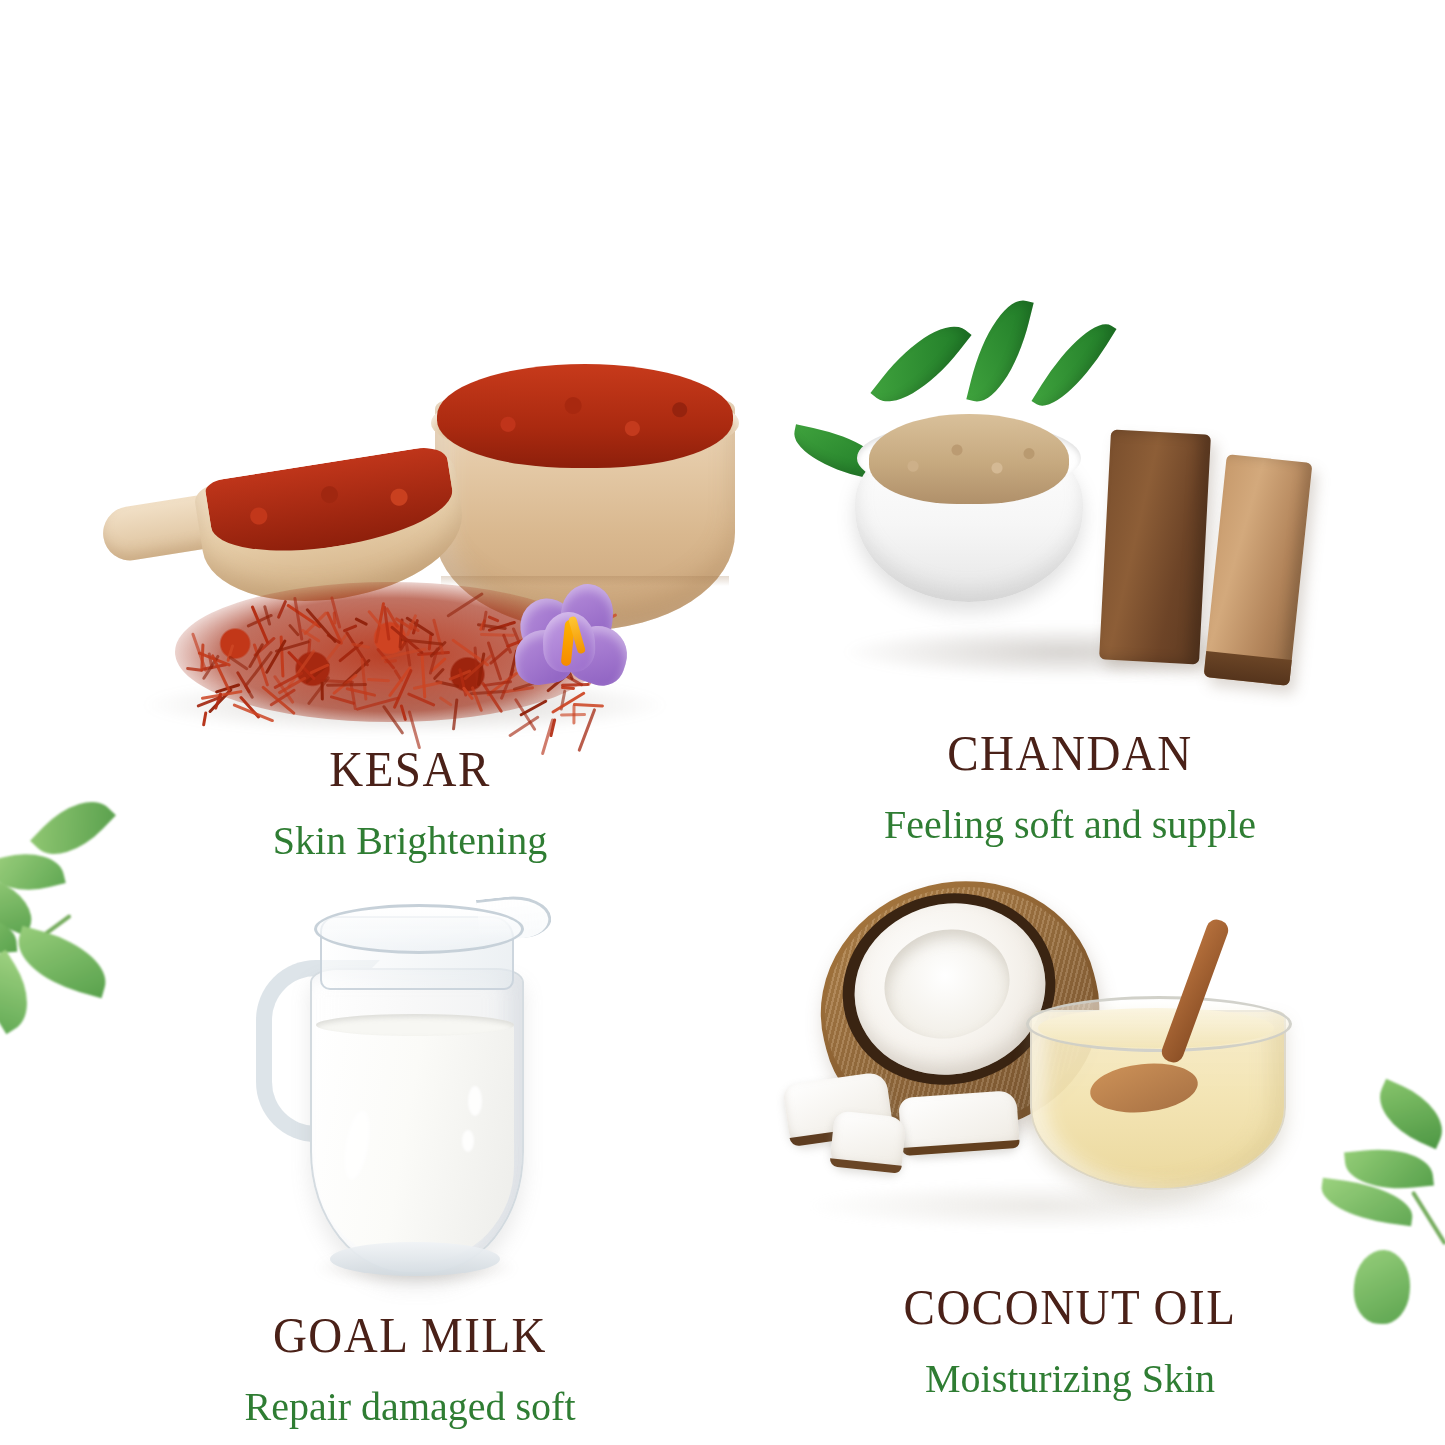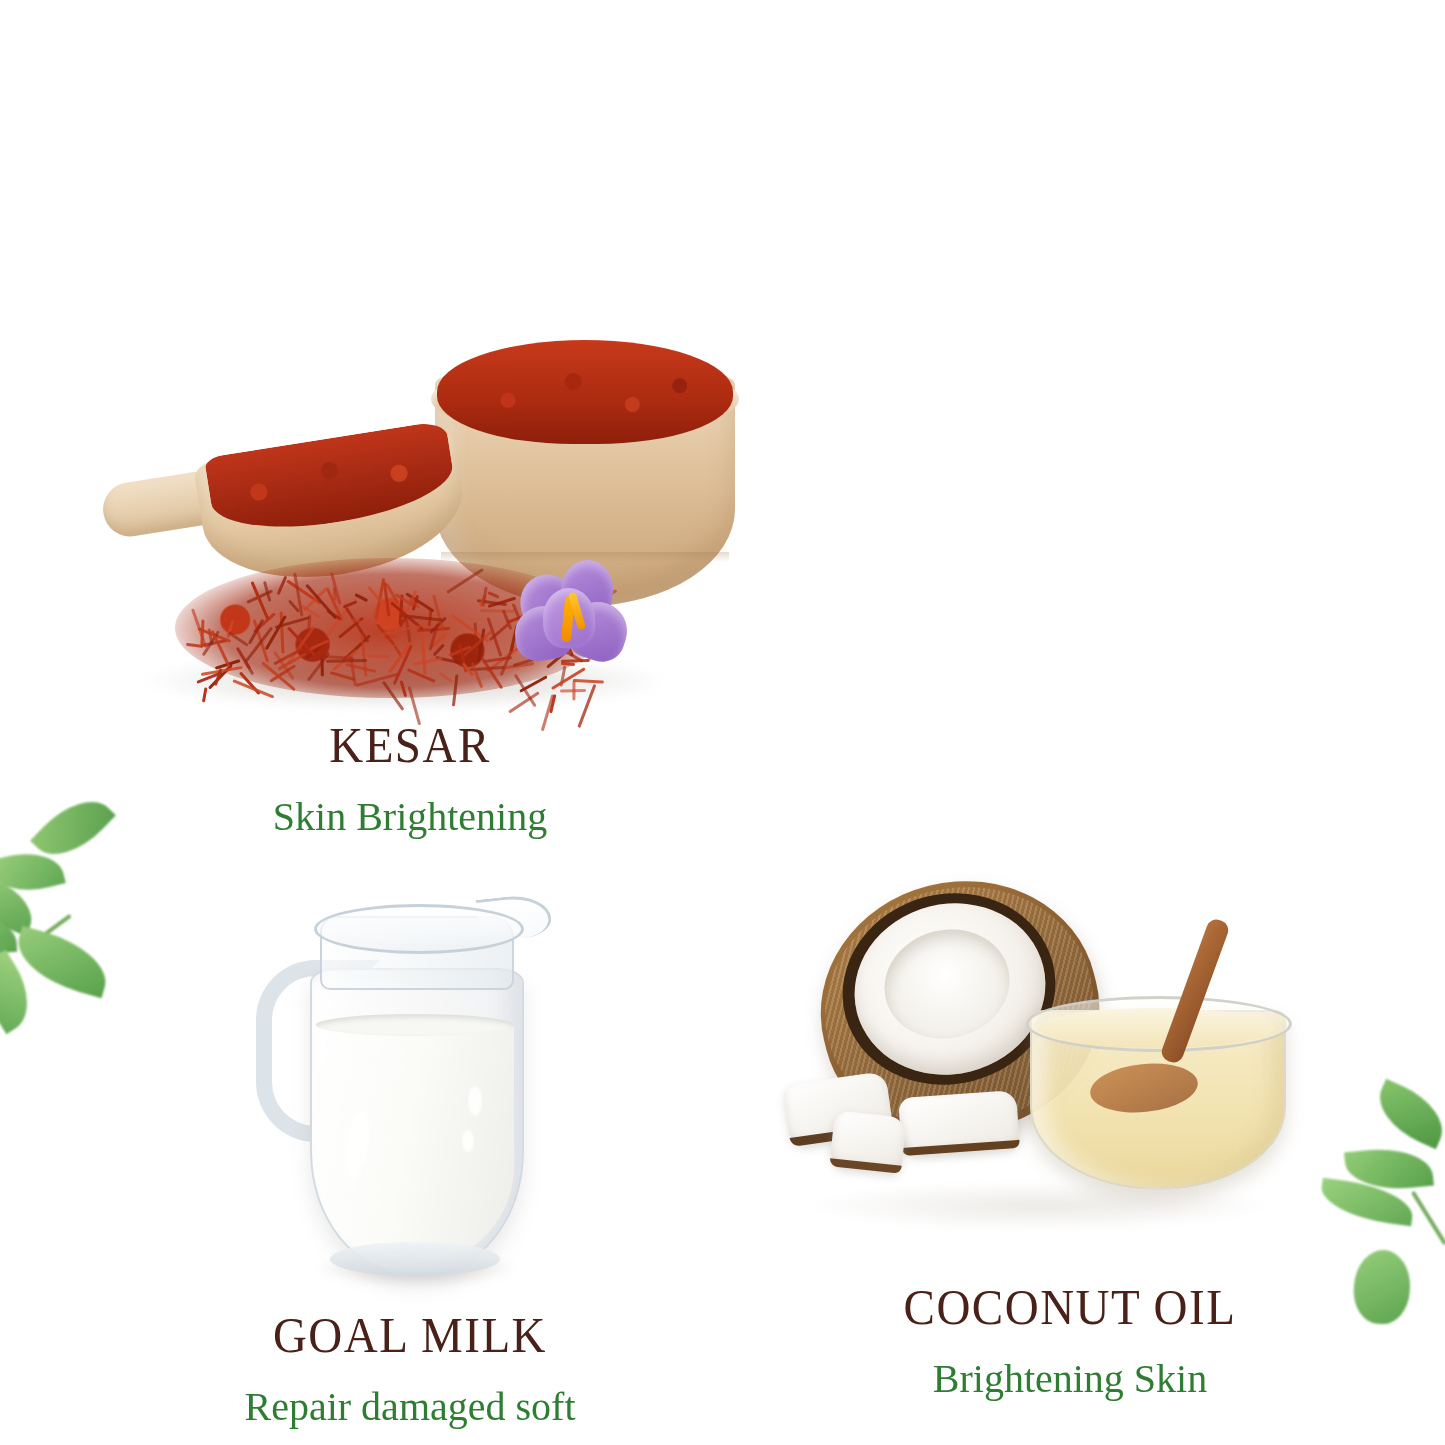--- a/index.html
+++ b/index.html
@@ -26,21 +26,21 @@
     letter-spacing:1px;
     line-height:1.0;
     transform-origin:center center;
   }
   .title-line.l1{font-size:64px; transform:scaleX(0.97) scaleY(1.14);}
   .title-line.l2{font-size:64px; margin-top:30px; transform:scaleX(1.06) scaleY(1.14);}
 
   
   .grid{position:absolute;left:0;top:300px;width:1445px;height:1145px;}
   .cell{position:absolute;}
-  .cell.c1{left:60px;  top:12px;  width:700px; height:560px;}
+  .cell.c1{left:60px;  top:36px;  width:700px; height:560px;}
   .cell.c2{left:760px; top:20px;  width:620px; height:560px;}
   .cell.c3{left:60px;  top:580px; width:700px; height:560px;}
   .cell.c4{left:760px; top:552px; width:620px; height:560px;}
 
   .art{position:relative;width:100%;height:400px;}
   .cap{position:absolute;left:0;width:100%;text-align:center;}
   .cap .name{
     display:block;
     font-size:47px;
     letter-spacing:1.5px;
@@ -554,20 +554,43 @@
             <div class="stigma2"></div>
           </div>
         </div>
       </div>
       <div class="cap">
         <span class="name">KESAR</span>
         <span class="desc">Skin Brightening</span>
       </div>
     </div>
 
+    <div class="cell c2">
+      <div class="art">
+        <div class="photo chandan">
+          <div class="shadow-ell" style="left:60px;top:300px;width:440px;height:52px;"></div>
+
+          <div class="leafA la1"></div>
+          <div class="leafA la2"></div>
+          <div class="leafA la3"></div>
+          <div class="leafA la4"></div>
+
+          <div class="bowl-c"></div>
+          <div class="bowl-c-rim"></div>
+          <div class="powder"></div>
+
+          <div class="stick s1"></div>
+          <div class="stick s2"></div>
+        </div>
+      </div>
+      <div class="cap">
+        <span class="name">CHANDAN</span>
+        <span class="desc">Feeling soft and supple</span>
+      </div>
+    </div>
 
     <div class="cell c3">
       <div class="art">
         <div class="photo milk">
           <div class="shadow-ell" style="left:66px;top:360px;width:200px;height:36px;"></div>
           <div class="jug-handle"></div>
           <div class="jug-body"></div>
           <div class="jug-milk"></div>
           <div class="jug-milk-top"></div>
           <div class="jug-neck"></div>
@@ -602,21 +625,21 @@
 
           <div class="oil-bowl"></div>
           <div class="oil-spoon-bowl"></div>
           <div class="oil-surface"></div>
           <div class="oil-rim"></div>
           <div class="oil-spoon"></div>
         </div>
       </div>
       <div class="cap">
         <span class="name">COCONUT OIL</span>
-        <span class="desc">Brightening Skin</span>
+        <span class="desc">Moisturizing Skin</span>
       </div>
     </div>
 
   </div>
 
   <div class="deco deco-left">
     <div class="dstem dst1"></div>
     <div class="dleaf dl1"></div>
     <div class="dleaf dl2"></div>
     <div class="dleaf dl3"></div>

